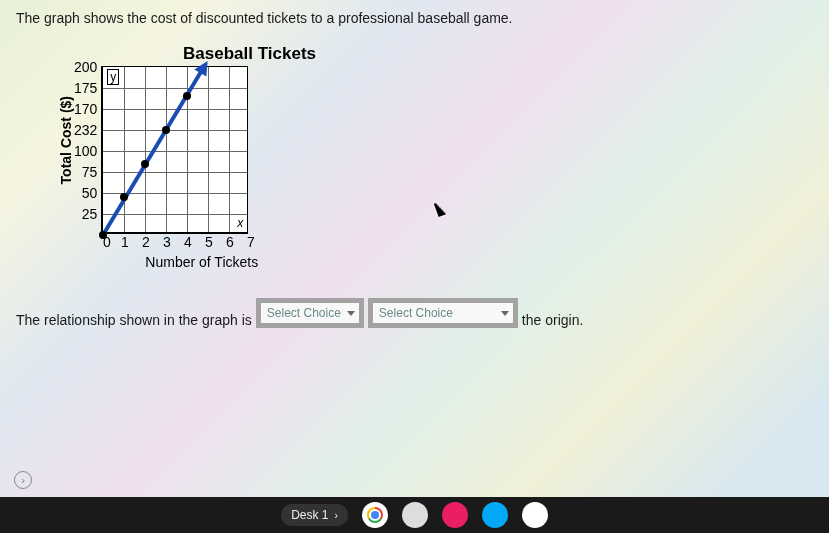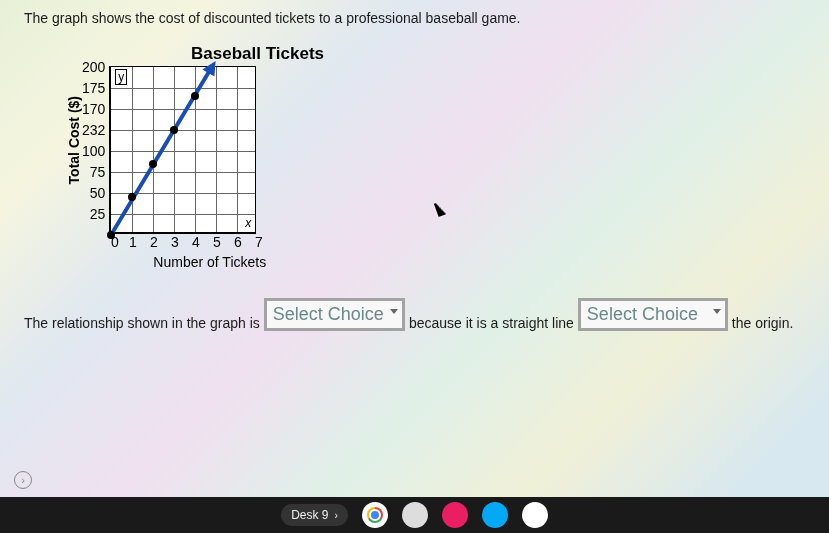--- a/index.html
+++ b/index.html
@@ -5,21 +5,21 @@
     * { box-sizing: border-box; margin: 0; padding: 0; }
     body {
       font-family: Arial, sans-serif;
       width: 829px;
       height: 533px;
       background: linear-gradient(135deg, #e8f0d8 0%, #f5f5e0 15%, #e0e8f0 30%, #f0e0f0 45%, #e0f0e8 60%, #f0f0d8 75%, #d8e8f0 90%);
       position: relative;
       overflow: hidden;
     }
     .content {
-      padding: 10px 24px;
+      padding: 10px 16px;
     }
     .question-text {
       font-size: 14px;
       color: #1a1a1a;
       margin-bottom: 18px;
     }
     .chart-wrap {
       margin-left: 40px;
       position: relative;
       width: 260px;
@@ -92,24 +92,24 @@
     .answer-row {
       margin-top: 28px;
       font-size: 14px;
       color: #1a1a1a;
       display: flex;
       align-items: flex-end;
       flex-wrap: wrap;
       gap: 4px;
     }
     .select-box {
-      border: 3px solid #a3a3a3;
+      border: 5px solid #a3a3a3;
       background: #f8f8f8;
       color: #6a8a8a;
-      font-size: 18px;
+      font-size: 12px;
       padding: 3px 18px 3px 6px;
       position: relative;
       display: inline-block;
       cursor: pointer;
     }
     .select-box::after {
       content: "";
       position: absolute;
       right: 4px;
       top: 8px;
@@ -246,35 +246,34 @@
           <div>7</div>
         </div>
         <div class="x-axis-label">Number of Tickets</div>
       </div>
     </div>
   </div>
 
   <div class="answer-row">
     <span>The relationship shown in the graph is</span>
     <span class="select-box">Select Choice</span>
-    <span>because it is a straight line</span>
     <span class="select-box" style="min-width:150px">Select Choice</span>
     <span>the origin.</span>
   </div>
 </div>
 
 <div class="help-row">
   <span class="help-icon">›</span>
 </div>
 
 <div class="cursor"></div>
 
 <div class="taskbar">
   <div class="desk-pill">
-    <span>Desk 9</span>
+    <span>Desk 1</span>
     <span class="chev">›</span>
   </div>
   <div class="tb-icon chrome"></div>
   <div class="tb-icon files"></div>
   <div class="tb-icon chat"></div>
   <div class="tb-icon cam"></div>
   <div class="tb-icon msg"></div>
 </div>
 
 </body></html>

